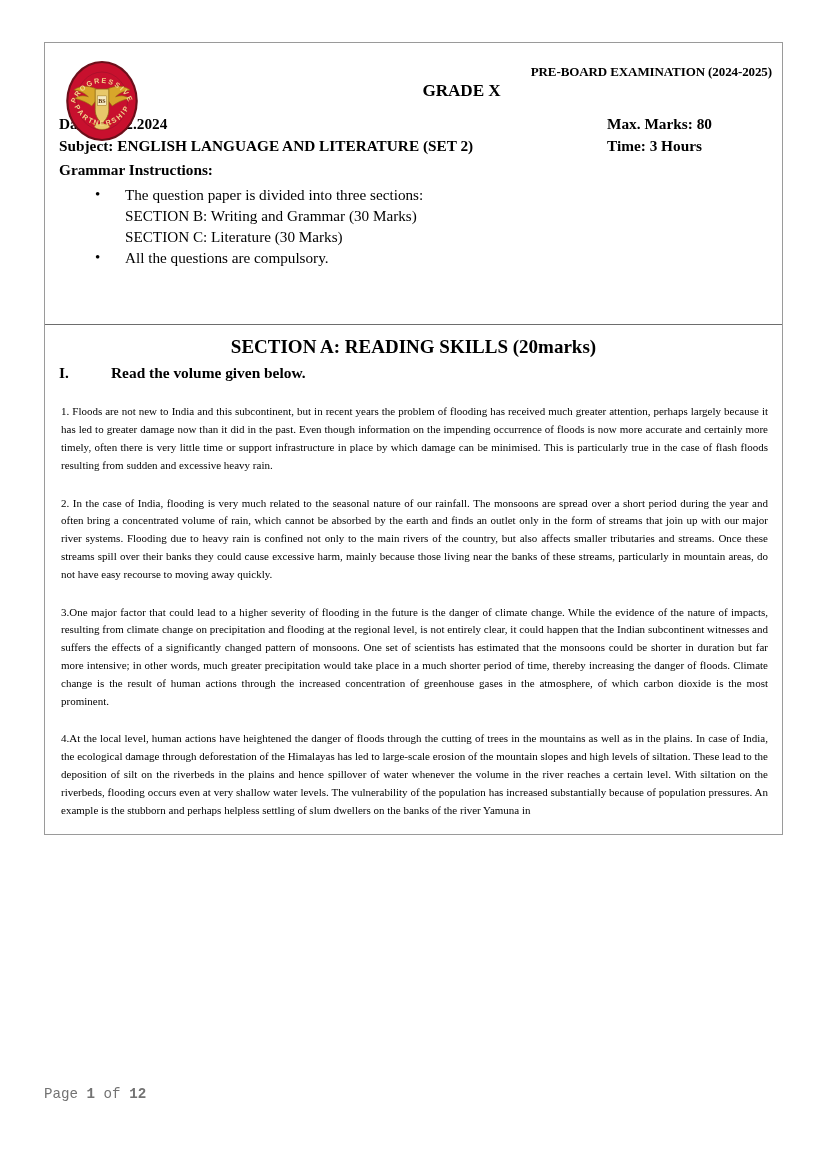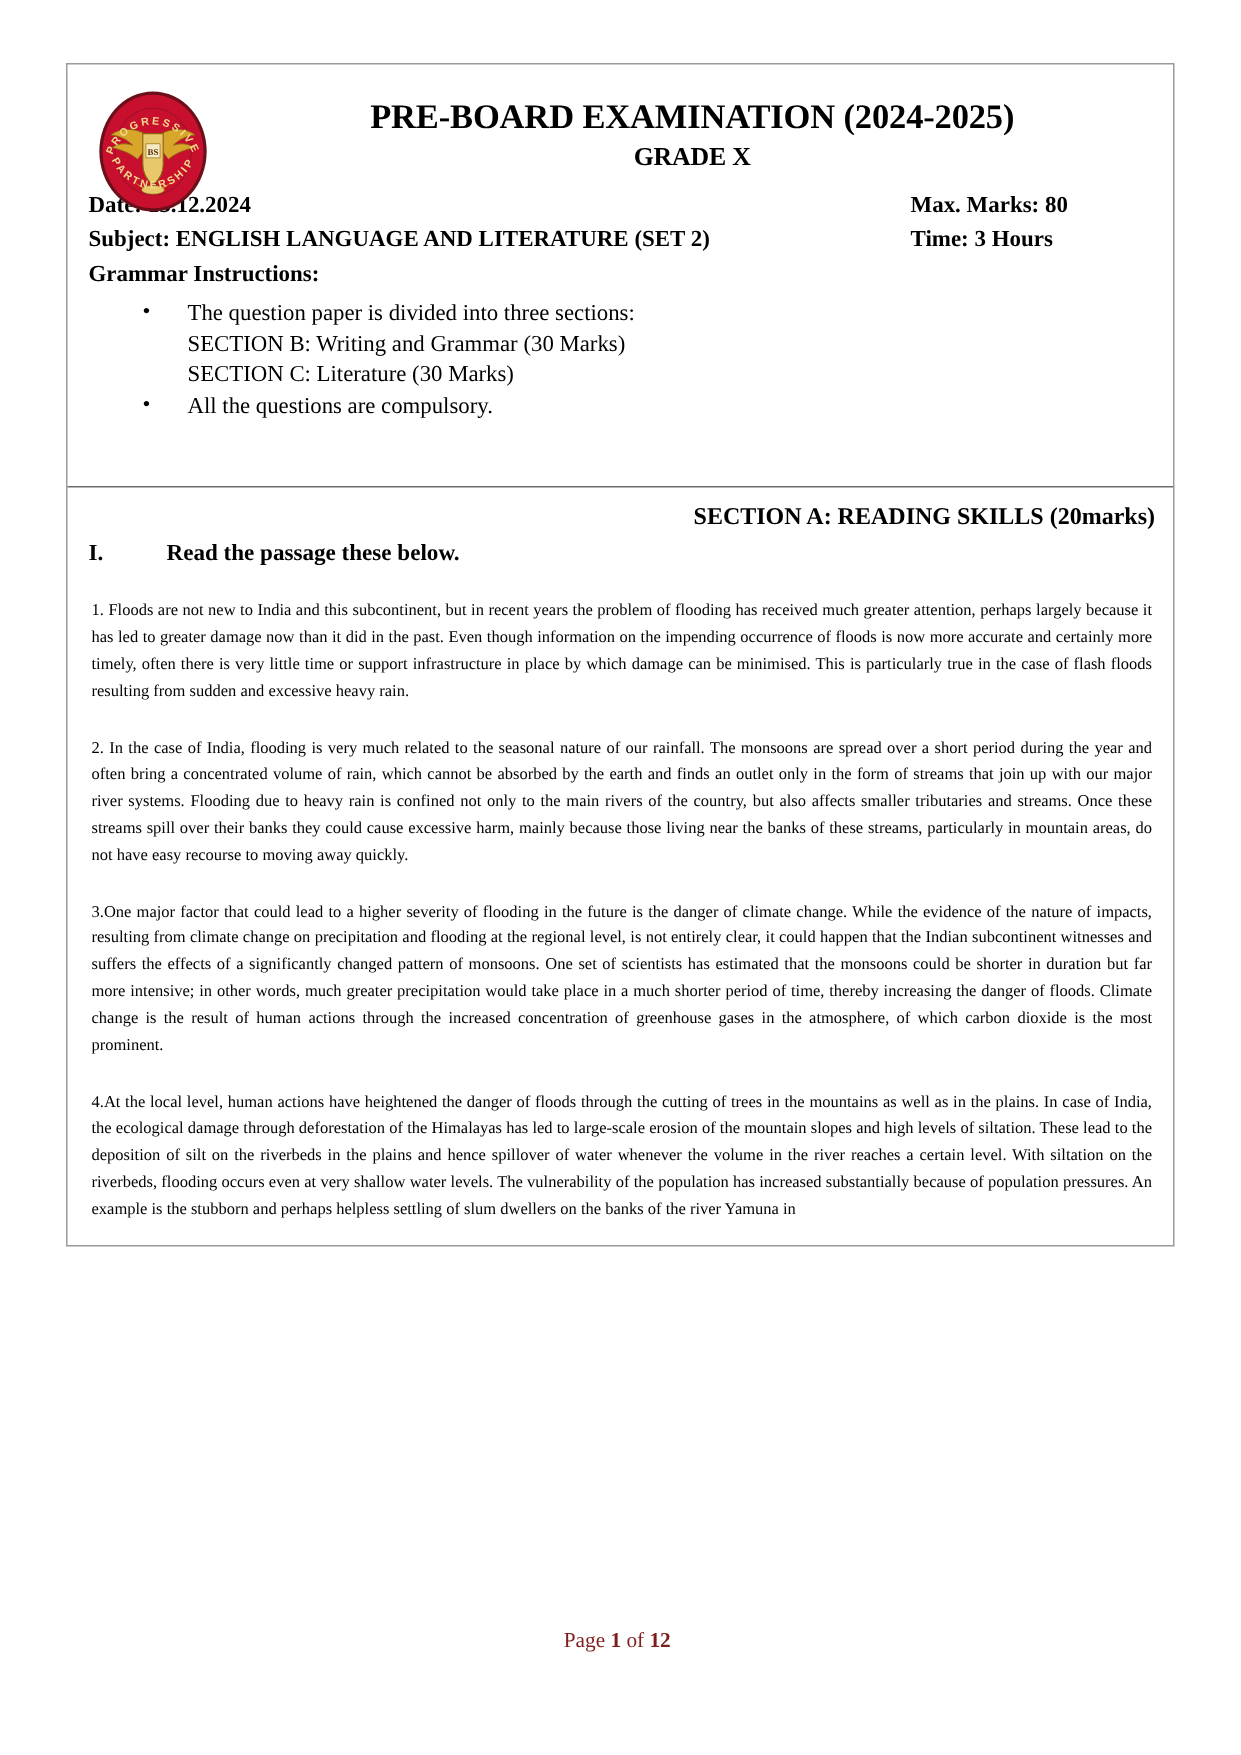--- a/index.html
+++ b/index.html
@@ -61,21 +61,21 @@
     padding-top: 14px;
     text-align: center;
   }
   .title-line {
     font-weight: bold;
     font-size: 17.4px;
     line-height: 1.33;
     letter-spacing: -0.1px;
     white-space: nowrap;
   }
-  .title-line.l2 { font-size: 23px; }
+  .title-line.l2 { font-size: 13px; text-align: right; }
   .title-line.l3 { font-size: 17.2px; }
 
   
   .meta-rows {
     margin-top: 10px;
     padding-left: 4px;
   }
   .meta-row {
     display: flex;
     align-items: flex-end;
@@ -120,23 +120,23 @@
     line-height: 1.37;
   }
 
   
   .body-block {
     padding: 8px 12px 14px 12px;
     box-sizing: border-box;
   }
 
   .section-heading {
-    text-align: right;
-    font-weight: bold;
-    font-size: 16px;
+    text-align: center;
+    font-weight: bold;
+    font-size: 19px;
     line-height: 1.3;
     margin: 2px 0 2px 0;
   }
 
   .roman-row {
     display: flex;
     align-items: baseline;
     font-weight: bold;
     font-size: 15.4px;
     line-height: 1.4;
@@ -155,24 +155,24 @@
   }
   .passage.first { margin-top: 20px; }
   .passage.last { margin-bottom: 0; }
 
   
   .page-footer {
     position: absolute;
     left: 44px;
     top: 1086px;
     width: 739px;
-    text-align: center;
-    font-family: Liberation Serif, serif;
+    text-align: left;
+    font-family: Liberation Mono, monospace;
     font-size: 14.2px;
-    color: #7f1d1d;
+    color: #737373;
     padding-right: 4px;
     box-sizing: border-box;
   }
   .page-footer b { font-weight: bold; }
 </style>
 </head>
 <body>
 
 <div class="page-sheet">
 
@@ -240,21 +240,21 @@
         </li>
       </ul>
     </div>
 
     <div class="body-block">
 
       <div class="section-heading">SECTION A: READING SKILLS  (20marks)</div>
 
       <div class="roman-row">
         <span class="roman-num">I.</span>
-        <span class="roman-text">Read the passage these below.</span>
+        <span class="roman-text">Read the volume given below.</span>
       </div>
 
       <p class="passage first">1. Floods are not new to India and this subcontinent, but in recent years the problem of flooding has received much greater attention, perhaps largely because it has led to greater damage now than it did in the past. Even though information on the impending occurrence of floods is now more accurate and certainly more timely, often there is very little time or support infrastructure in place by which damage can be minimised. This is particularly true in the case of flash floods resulting from sudden and excessive heavy rain.</p>
       <p class="passage">2. In the case of India, flooding is very much related to the seasonal nature of our rainfall. The monsoons are spread over a short period during the year and often bring a concentrated volume of rain, which cannot be absorbed by the earth and finds an outlet only in the form of streams that join up with our major river systems. Flooding due to heavy rain is confined not only to the main rivers of the country, but also affects smaller tributaries and streams. Once these streams spill over their banks they could cause excessive harm, mainly because those living near the banks of these streams, particularly in mountain areas, do not have easy recourse to moving away quickly.</p>
       <p class="passage">3.One major factor that could lead to a higher severity of flooding in the future is the danger of climate change. While the evidence of the nature of impacts, resulting from climate change on precipitation and flooding at the regional level, is not entirely clear, it could happen that the Indian subcontinent witnesses and suffers the effects of a significantly changed pattern of monsoons. One set of scientists has estimated that the monsoons could be shorter in duration but far more intensive; in other words, much greater precipitation would take place in a much shorter period of time, thereby increasing the danger of floods. Climate change is the result of human actions through the increased concentration of greenhouse gases in the atmosphere, of which carbon dioxide is the most prominent.</p>
       <p class="passage last">4.At the local level, human actions have heightened the danger of floods through the cutting of trees in the mountains as well as in the plains. In case of India, the ecological damage through deforestation of the Himalayas has led to large-scale erosion of the mountain slopes and high levels of siltation. These lead to the deposition of silt on the riverbeds in the plains and hence spillover of water whenever the volume in the river reaches a certain level. With siltation on the riverbeds, flooding occurs even at very shallow water levels. The vulnerability of the population has increased substantially because of population pressures. An example is the stubborn and perhaps helpless settling of slum dwellers on the banks of the river Yamuna in</p>
     </div>
 
   </div>
 

